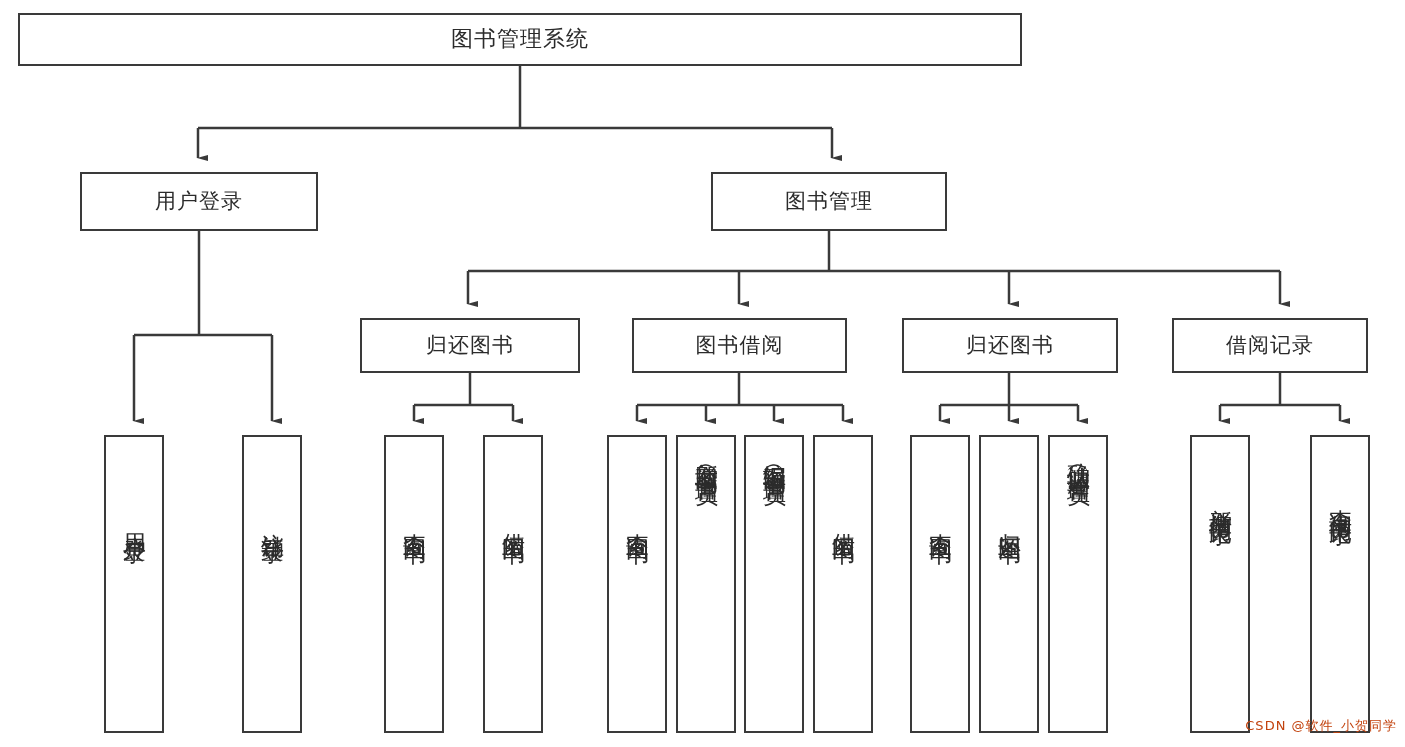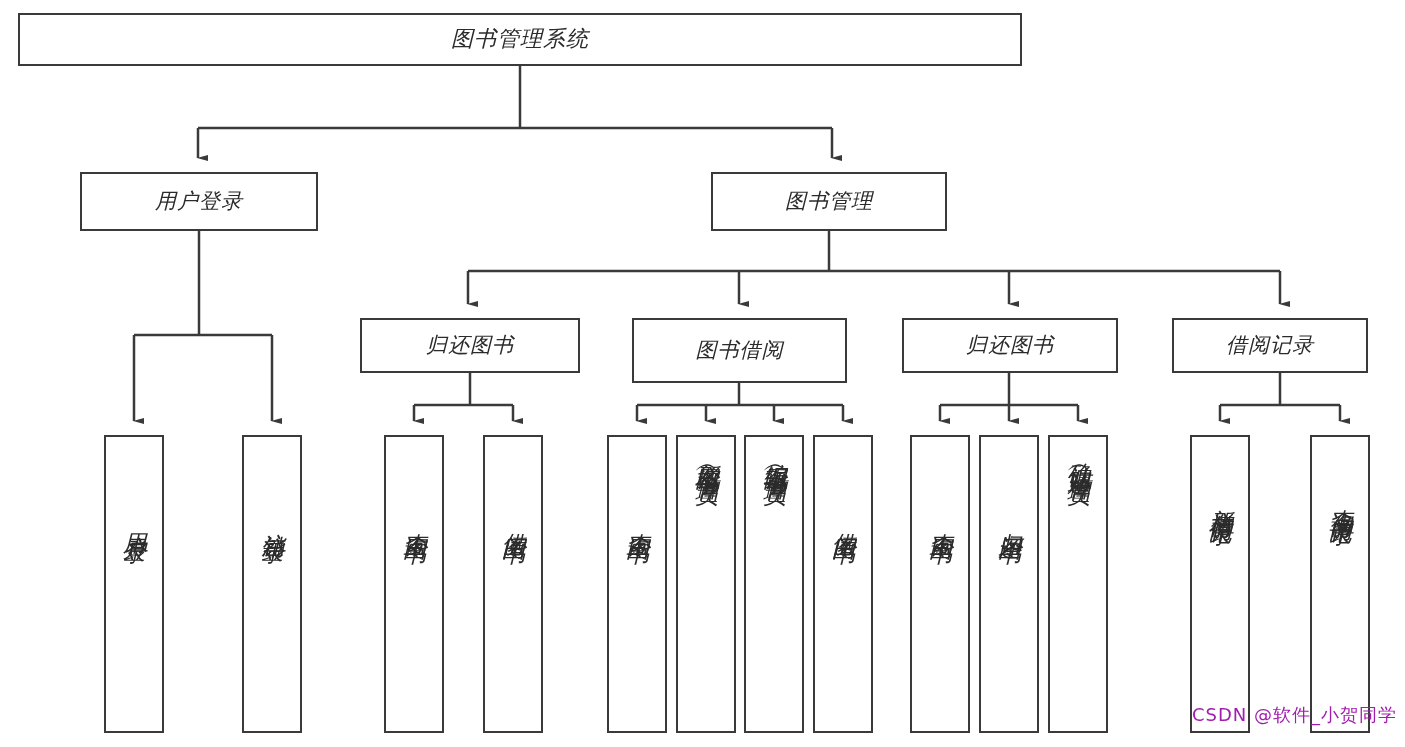--- a/index.html
+++ b/index.html
@@ -27,21 +27,20 @@
   }
   .node {
     position: absolute;
     box-sizing: border-box;
     border: 2px solid #3a3a3a;
     background: #ffffff;
     display: flex;
     align-items: center;
     justify-content: center;
     color: #2b2b2b;
-    font-style: italic;
   }
   .node.horiz {
     font-size: 21px;
     letter-spacing: 1px;
     line-height: 1.2;
   }
   .node.root {
     font-size: 22px;
   }
   .node.vert {
@@ -60,23 +59,23 @@
   }
   .node.vert.short .vtext {
     margin-top: 70px;
   }
   .node.vert.mid .vtext {
     margin-top: 46px;
   }
   .watermark {
     position: absolute;
     right: 8px;
-    bottom: 20px;
-    font-size: 18px;
-    color: #a21caf;
+    bottom: 12px;
+    font-size: 13px;
+    color: #c2410c;
     letter-spacing: 1px;
     white-space: nowrap;
   }
 </style>
 </head>
 <body>
 
 <div id="canvas">
 
   <svg id="edges" viewBox="0 0 1405 747">
@@ -136,21 +135,21 @@
   <div class="node horiz" style="left:80px; top:172px; width:238px; height:59px;">
     <span>用户登录</span>
   </div>
   <div class="node horiz" style="left:711px; top:172px; width:236px; height:59px;">
     <span>图书管理</span>
   </div>
 
   <div class="node horiz" style="left:360px; top:318px; width:220px; height:55px;">
     <span>归还图书</span>
   </div>
-  <div class="node horiz" style="left:632px; top:318px; width:215px; height:65px;">
+  <div class="node horiz" style="left:632px; top:318px; width:215px; height:55px;">
     <span>图书借阅</span>
   </div>
   <div class="node horiz" style="left:902px; top:318px; width:216px; height:55px;">
     <span>归还图书</span>
   </div>
   <div class="node horiz" style="left:1172px; top:318px; width:196px; height:55px;">
     <span>借阅记录</span>
   </div>
 
   <div class="node vert short" style="left:104px; top:435px; width:60px; height:298px;">

